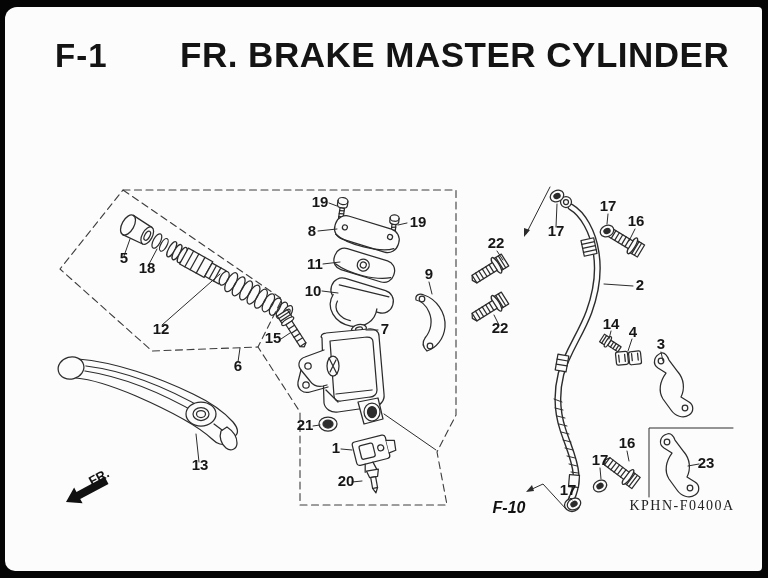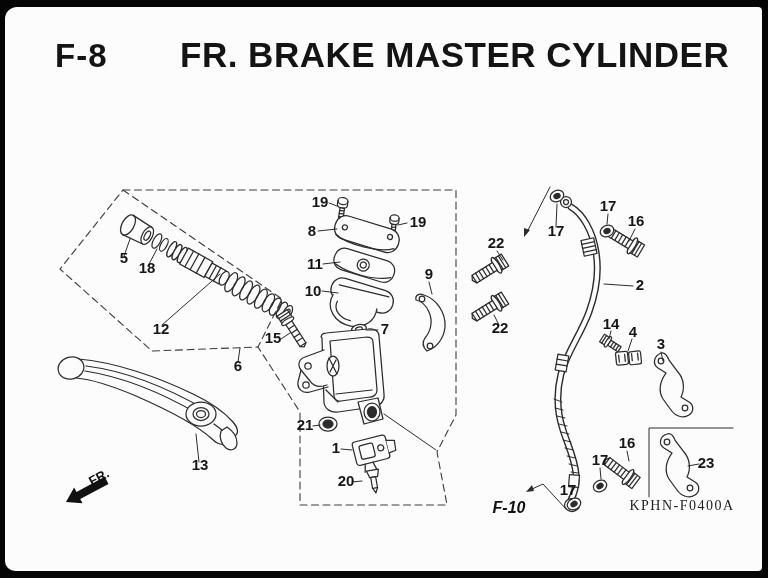--- a/index.html
+++ b/index.html
@@ -40,21 +40,21 @@
   }
   .frtext{
     font-family:"Liberation Sans", sans-serif;
     font-size:13px;font-weight:bold;fill:#111;stroke:none;text-anchor:middle;
   }
 </style>
 </head>
 <body>
 
 <div class="page">
-  <div class="page-code">F-8</div>
+  <div class="page-code">F-1</div>
   <div class="page-title">FR. BRAKE MASTER CYLINDER</div>
 
   <svg class="diagram" viewBox="0 0 768 578">
     <g stroke="#2c2c2c" stroke-width="1.25" fill="none" stroke-linecap="round" stroke-linejoin="round">
 
       <g stroke="#3c3c3c" stroke-width="1.1" stroke-dasharray="7 4.5">
         <path d="M123,190 L282,299 L258,347 L152,351 L60,269 Z"></path>
         <path d="M123,190 L456,190 L456,415 L437,452 L447,505 L300,505 L300,412 L258,347"></path>
       </g>
 

